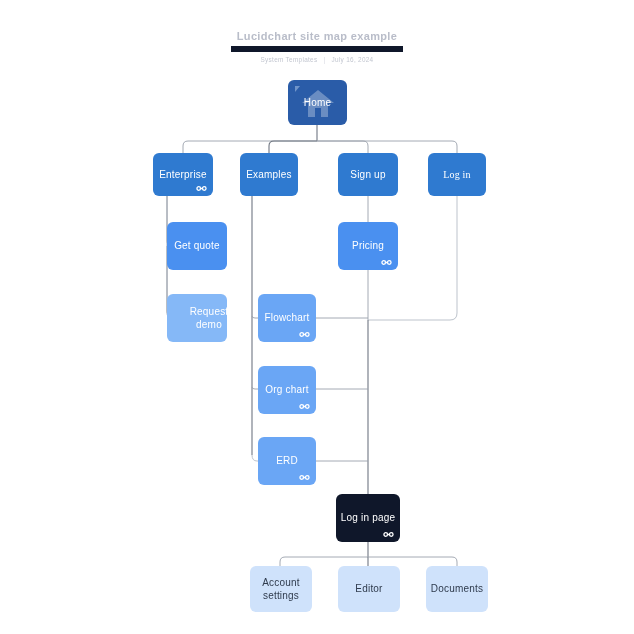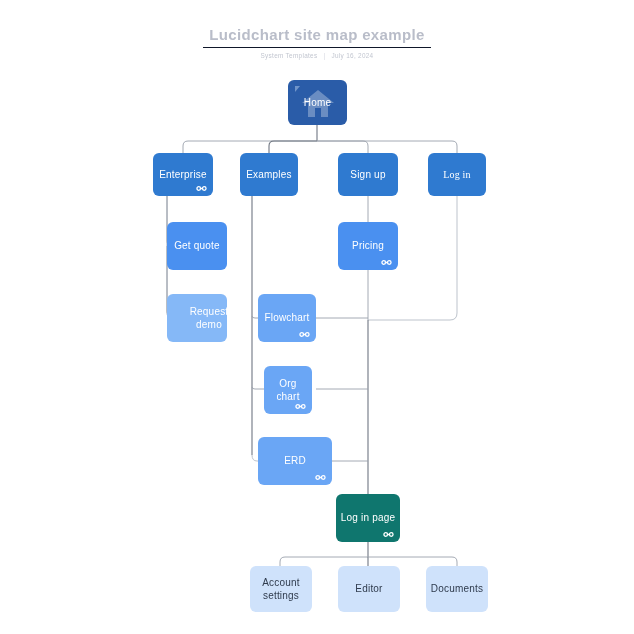--- a/index.html
+++ b/index.html
@@ -8,23 +8,23 @@
     background:#ffffff;
     font-family:"Liberation Sans", sans-serif;
     overflow:hidden;
     position:relative;
   }
   #canvas{position:absolute;left:0;top:0;width:634px;height:634px;}
 
   
   .hdr{position:absolute;left:0;top:26px;width:634px;text-align:center;}
   .hdr-title{
-    font-size:15px;font-weight:bold;color:#b9bdc9;
+    font-size:11px;font-weight:bold;color:#b9bdc9;
     letter-spacing:.35px;display:inline-block;padding:0 6px 4px 6px;
-    border-bottom:1px solid #0f172a;
+    border-bottom:6px solid #0f172a;
   }
   .hdr-sub{
     margin-top:4px;font-size:6.4px;color:#c2c6d0;letter-spacing:.3px;
   }
   .hdr-sub .sep{padding:0 4px;color:#d5d8e0;}
 
   
   svg.links{position:absolute;left:0;top:0;width:634px;height:634px;
             pointer-events:none;}
   svg.links path, svg.links line{fill:none;stroke:#9aa0ab;stroke-width:.9;}
@@ -38,21 +38,21 @@
     color:#ffffff;font-size:10px;text-align:center;
     line-height:1.35;letter-spacing:.2px;
     box-sizing:border-box;
   }
   .node .lbl{position:relative;z-index:2;padding:0 4px;}
   .node.t-home{background:#2a5ca8;}
   .node.t-2{background:#2f7ad0;}
   .node.t-3{background:#4a90f0;}
   .node.t-3b{background:#6aa6f5;}
   .node.t-4{background:#85b8f7;padding-left:24px;}
-  .node.t-5{background:#0f766e;}
+  .node.t-5{background:#0f172a;}
   .node.t-6{background:#cfe2fb;color:#2f3b4d;}
 
   
   .linkico{
     position:absolute;right:6px;bottom:4px;width:11px;height:7px;z-index:3;
   }
   .linkico svg{display:block;}
 
   
   .house{
@@ -178,34 +178,34 @@
       <svg width="11" height="7" viewBox="0 0 22 12">
           <g fill="none" stroke="#ffffff" stroke-width="2.6" stroke-linecap="round">
             <path d="M9 6 H13"></path>
             <circle cx="5.5" cy="6" r="3.6"></circle>
             <circle cx="16.5" cy="6" r="3.6"></circle>
           </g>
         </svg>
     </span>
   </div>
 
-  <div class="node t-3b" style="left:264px;top:366px;width:48px;height:48px;">
+  <div class="node t-3b" style="left:258px;top:366px;width:58px;height:48px;">
     <span class="lbl">Org chart</span>
     <span class="linkico">
       <svg width="11" height="7" viewBox="0 0 22 12">
           <g fill="none" stroke="#ffffff" stroke-width="2.6" stroke-linecap="round">
             <path d="M9 6 H13"></path>
             <circle cx="5.5" cy="6" r="3.6"></circle>
             <circle cx="16.5" cy="6" r="3.6"></circle>
           </g>
         </svg>
     </span>
   </div>
 
-  <div class="node t-3b" style="left:258px;top:437px;width:74px;height:48px;text-align:center;">
+  <div class="node t-3b" style="left:258px;top:437px;width:58px;height:48px;text-align:center;">
     <span class="lbl">ERD</span>
     <span class="linkico">
       <svg width="11" height="7" viewBox="0 0 22 12">
           <g fill="none" stroke="#ffffff" stroke-width="2.6" stroke-linecap="round">
             <path d="M9 6 H13"></path>
             <circle cx="5.5" cy="6" r="3.6"></circle>
             <circle cx="16.5" cy="6" r="3.6"></circle>
           </g>
         </svg>
     </span>

